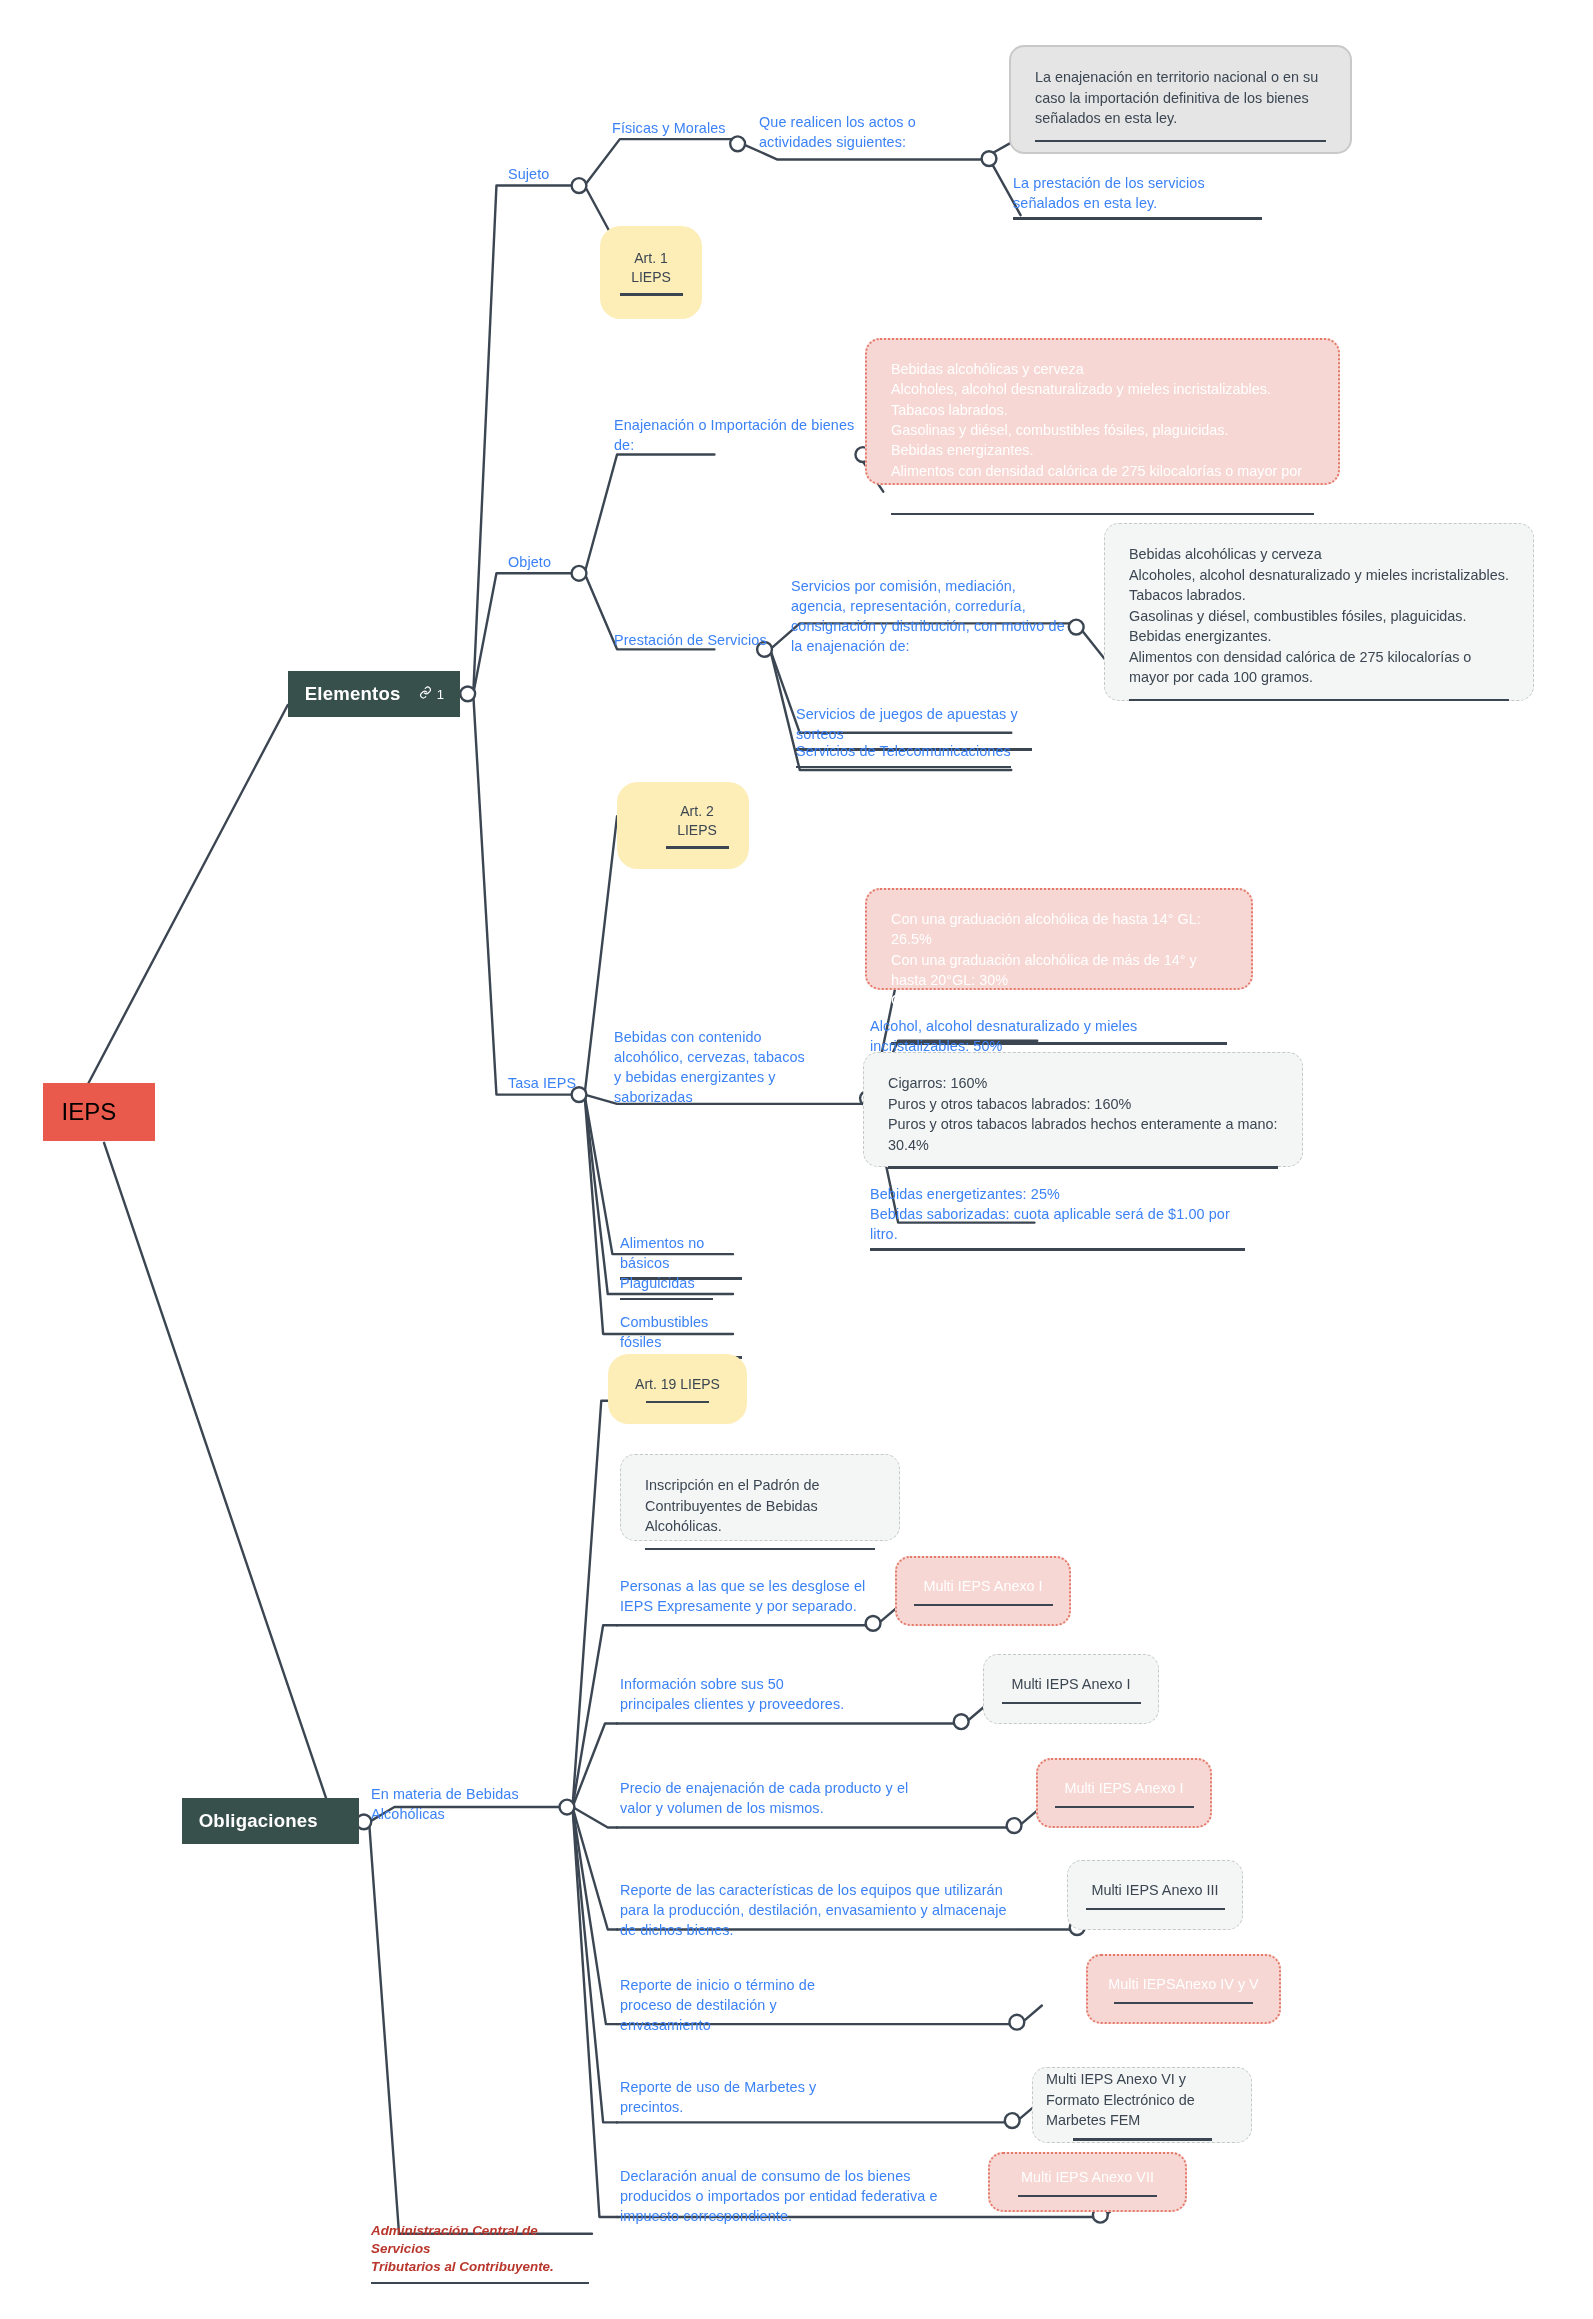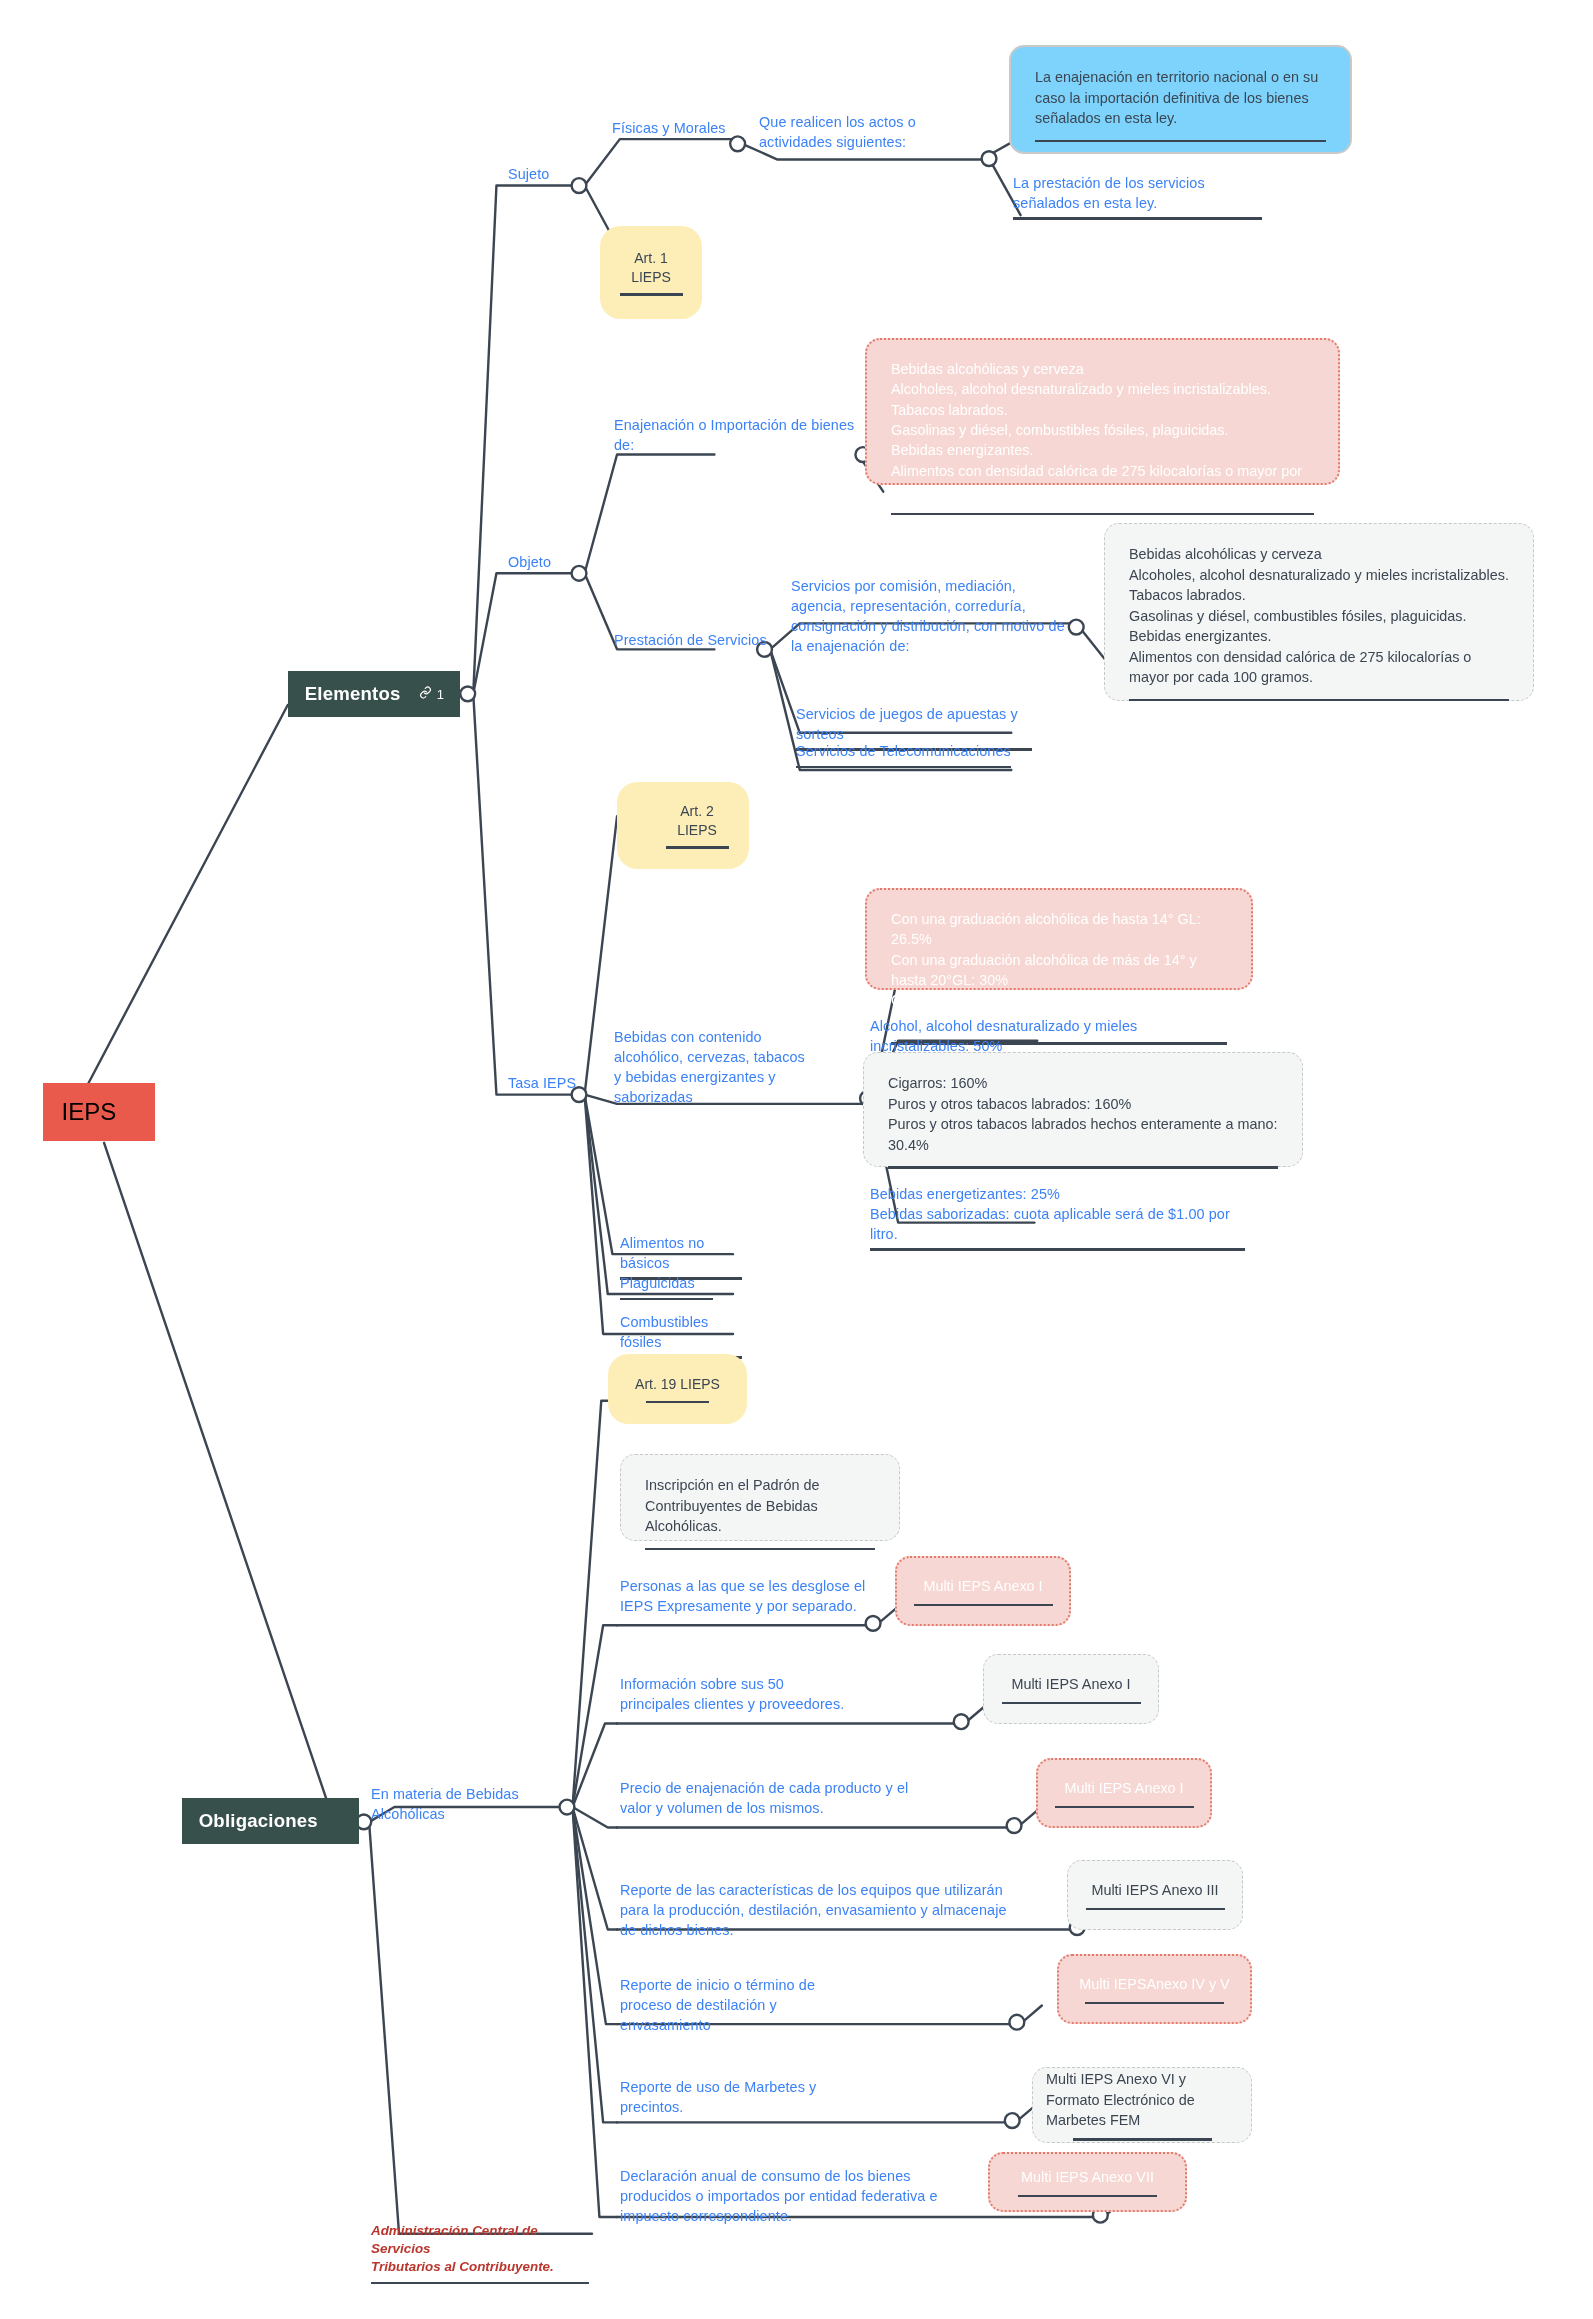--- a/index.html
+++ b/index.html
@@ -81,21 +81,21 @@
   .art .bar{
     height:2.3px;
     background:#3b4652;
     margin-top:6.5px;
     width:63px;
   }
 
   
   .grey-solid{
     position:absolute;
-    background:#7dd3fc;
+    background:#e5e5e5;
     border:2.3px solid #c9c9c9;
     border-radius:15px;
     box-sizing:border-box;
     padding:20.4px 24px 11px 24px;
     font-size:14.4px;
     line-height:1.42;
   }
   
   .grey-dash{
     position:absolute;
@@ -432,21 +432,21 @@
     <span class="ml">Reporte de las características de los equipos que utilizarán para la producción, destilación, envasamiento y almacenaje de dichos bienes.</span>
   </div>
   <div class="grey-dash center" style="left:1067px;top:1860px;width:176px;height:70px;">
     <span>Multi IEPS Anexo III</span>
     <span class="bar"></span>
   </div>
 
   <div class="leaf" style="left:620px;top:1976px;width:250px;">
     <span class="ml">Reporte de inicio o término de proceso de destilación y envasamiento</span>
   </div>
-  <div class="pink center" style="left:1057px;top:1954px;width:195px;height:70px;">
+  <div class="pink center" style="left:1086px;top:1954px;width:195px;height:70px;">
     <span>Multi IEPSAnexo IV y V</span>
     <span class="bar"></span>
   </div>
 
   <div class="leaf" style="left:620px;top:2078px;width:249px;">
     <span class="ml">Reporte de uso de Marbetes y precintos.</span>
   </div>
   <div class="grey-dash center" style="left:1032px;top:2067px;width:220px;height:76px;">
     <span class="ml" style="text-align:left;padding:0 13px;">Multi IEPS Anexo VI y Formato Electrónico de Marbetes FEM</span>
     <span class="bar"></span>

